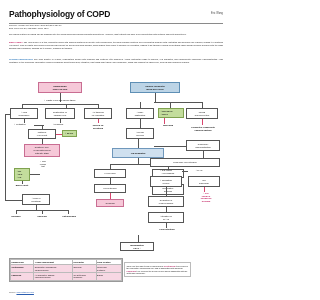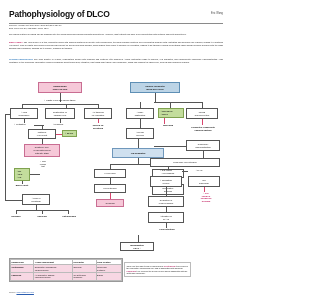--- a/index.html
+++ b/index.html
@@ -77,21 +77,21 @@
 
   .source{position:absolute;left:9px;top:291px;font-size:2px;color:#555;}
   .source .u{color:#2a5db0;text-decoration:underline;}
 </style>
 </head>
 <body>
 
 <div class="page">
 
   <div class="hdr">
-    <div class="title">Pathophysiology of DLCO</div>
+    <div class="title">Pathophysiology of COPD</div>
     <div class="byline">Eric Wong</div>
   </div>
   <div class="rule"></div>
 
   <div class="cite">
     <div>Sources: Hileman Crit Care Nurs. 2006 Oct;22(4):129-37.</div>
     <div>BMJ. 2006 May 20; 332(7551): 1202–1204.</div>
   </div>
 
   <div class="para" id="p1">

